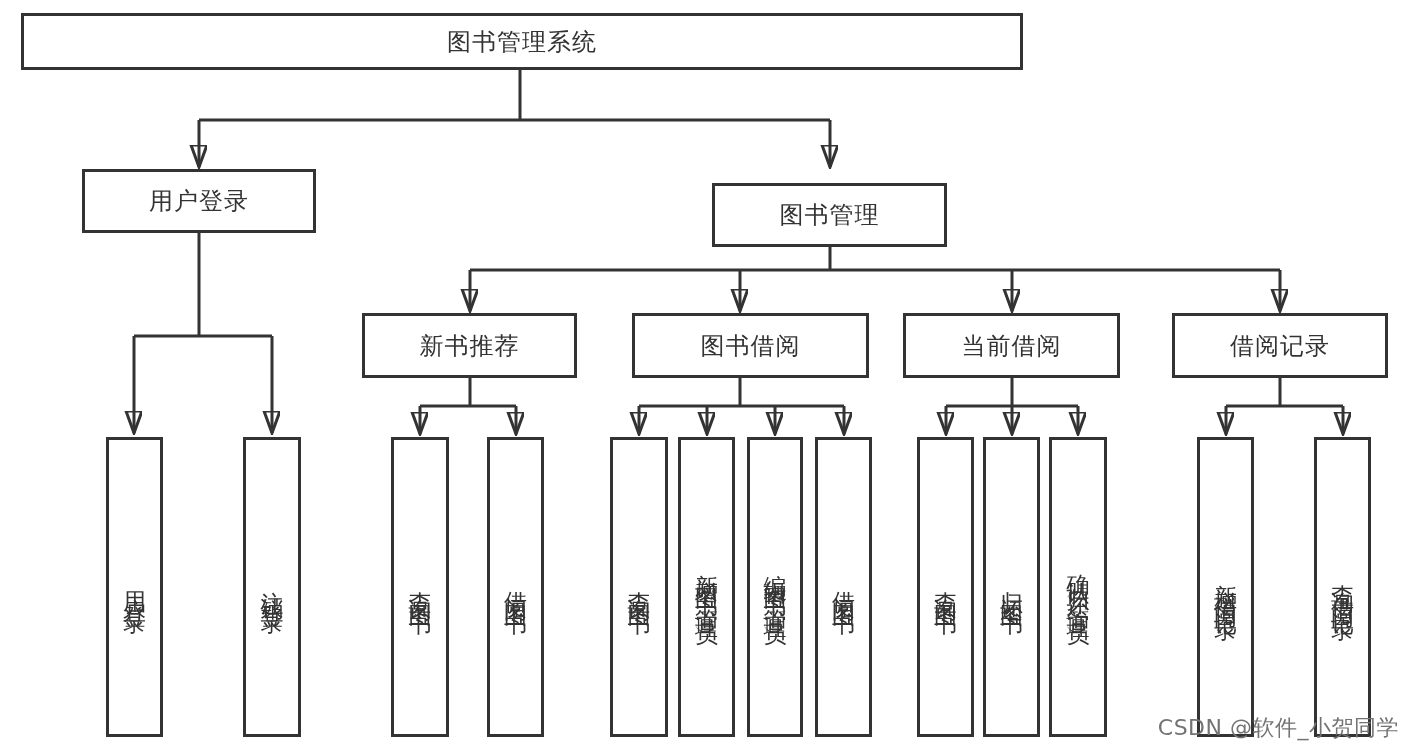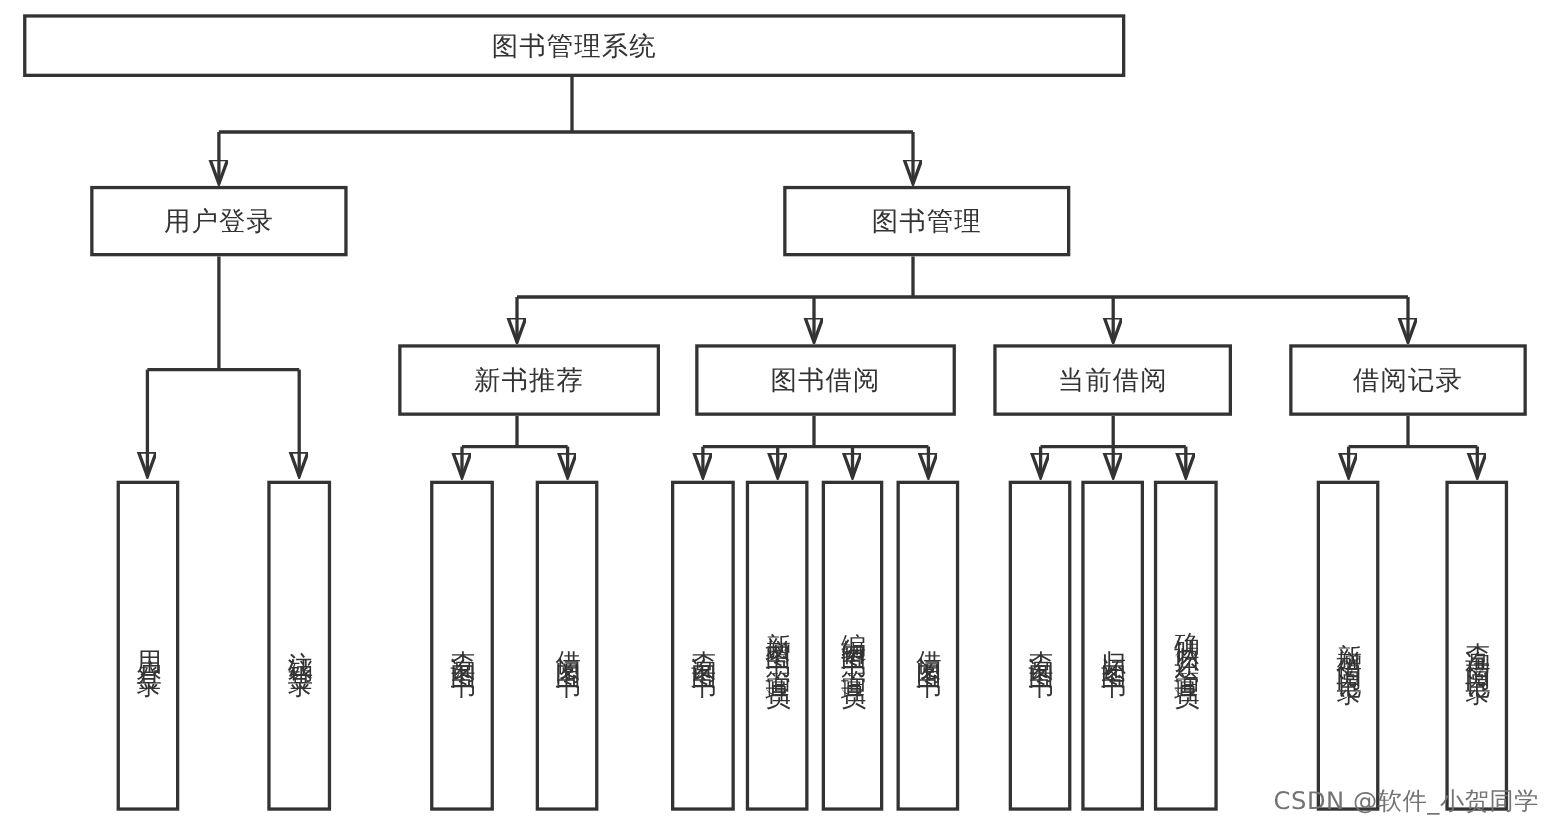--- a/index.html
+++ b/index.html
@@ -84,23 +84,23 @@
     <path d="M1078,406 V434" marker-end="url(#ah)"></path>
 
     <path d="M1280,378 V406 M1226,406 H1343"></path>
     <path d="M1226,406 V434" marker-end="url(#ah)"></path>
     <path d="M1343,406 V434" marker-end="url(#ah)"></path>
   </svg>
 
   <div class="node h" style="left:21px;top:13px;width:1002px;height:57px">图书管理系统</div>
 
   <div class="node h" style="left:82px;top:169px;width:234px;height:64px">用户登录</div>
-  <div class="node h" style="left:712px;top:169px;width:261px;height:64px">图书管理</div>
+  <div class="node h" style="left:712px;top:183px;width:235px;height:64px">图书管理</div>
 
-  <div class="node h" style="left:362px;top:313px;width:238px;height:65px">新书推荐</div>
+  <div class="node h" style="left:362px;top:313px;width:215px;height:65px">新书推荐</div>
   <div class="node h" style="left:632px;top:313px;width:237px;height:65px">图书借阅</div>
   <div class="node h" style="left:1172px;top:313px;width:216px;height:65px">借阅记录</div>
   <div class="node h" style="left:903px;top:313px;width:217px;height:65px">当前借阅</div>
 
   <div class="node v" style="left:106px;top:437px;width:57px;height:300px">用户登录</div>
   <div class="node v" style="left:243px;top:437px;width:58px;height:300px">注销登录</div>
 
   <div class="node v" style="left:391px;top:437px;width:58px;height:300px">查询图书</div>
   <div class="node v" style="left:487px;top:437px;width:57px;height:300px">借阅图书</div>
 

